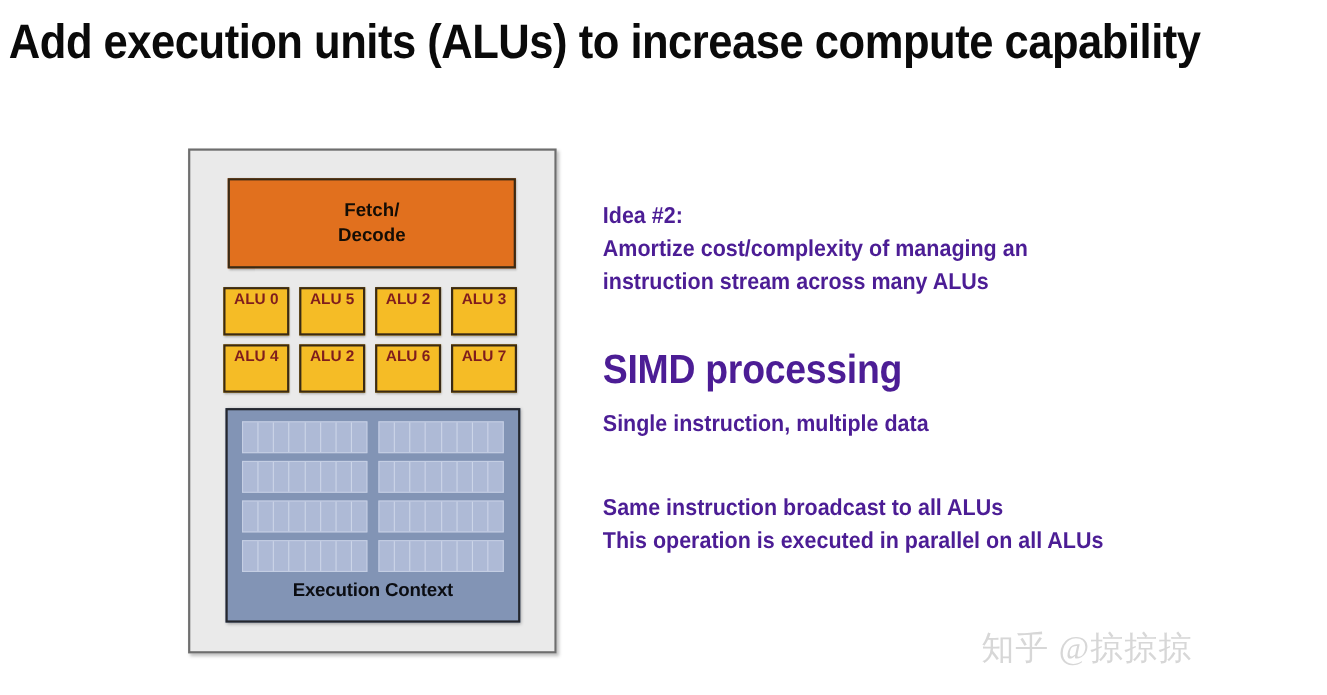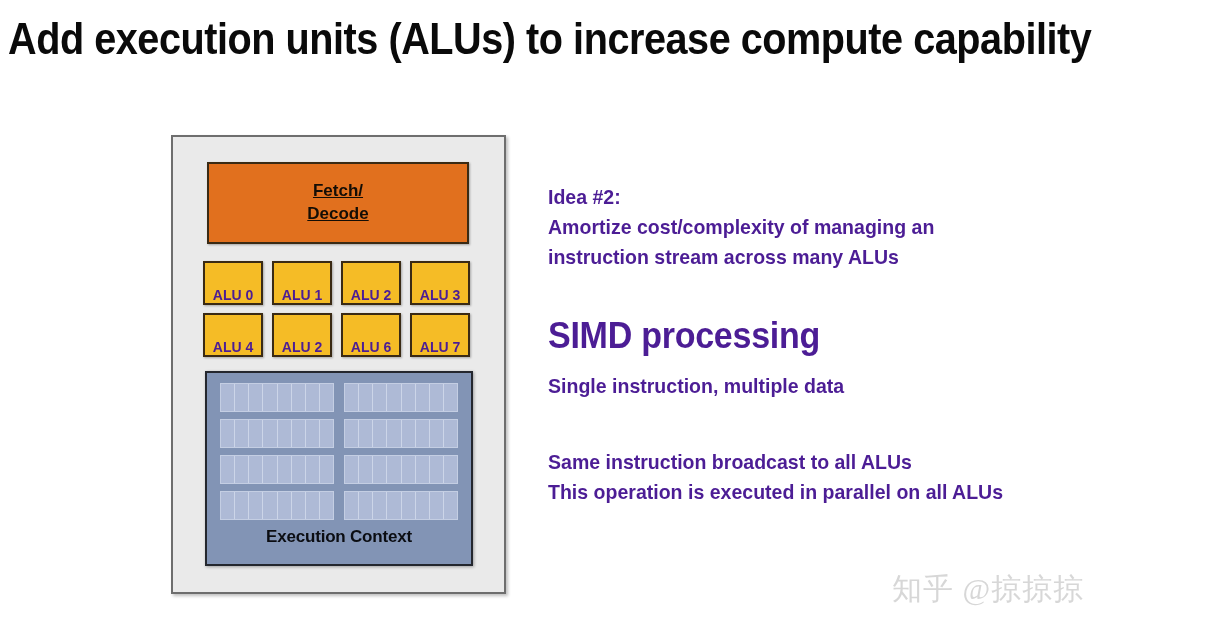--- a/index.html
+++ b/index.html
@@ -56,45 +56,44 @@
     box-sizing: border-box;
     display: flex;
     flex-direction: column;
     align-items: center;
     justify-content: center;
     color: #140d05;
     font-size: 17px;
     font-weight: bold;
     line-height: 1.35;
     box-shadow: 1px 1px 2px rgba(0,0,0,0.3);
-    text-decoration: underline;
   }
 
   
   #alu-grid {
     position: absolute;
     left: 30px;
     top: 124px;
     width: 272px;
     display: flex;
     flex-wrap: wrap;
     gap: 8px 9px;
   }
   .alu-box {
     width: 60px;
     height: 44px;
     background: #f5bc26;
     border: 2px solid #3a2a14;
     box-sizing: border-box;
     display: flex;
-    align-items: flex-end;
+    align-items: flex-start;
     justify-content: center;
     font-size: 14px;
     font-weight: bold;
-    color: #4c1d95;
+    color: #7f1d1d;
     box-shadow: 1px 1px 2px rgba(0,0,0,0.28);
   }
 
   
   #exec-context {
     position: absolute;
     left: 32px;
     top: 234px;
     width: 268px;
     height: 195px;
@@ -191,21 +190,21 @@
   <div id="fetch-decode">
     <span>Fetch/</span>
     <span>Decode</span>
   </div>
 
   <div id="alu-grid">
     <div class="alu-box">
         <span>ALU 0</span>
       </div>
     <div class="alu-box">
-        <span>ALU 1</span>
+        <span>ALU 5</span>
       </div>
     <div class="alu-box">
         <span>ALU 2</span>
       </div>
     <div class="alu-box">
         <span>ALU 3</span>
       </div>
     <div class="alu-box">
         <span>ALU 4</span>
       </div>

